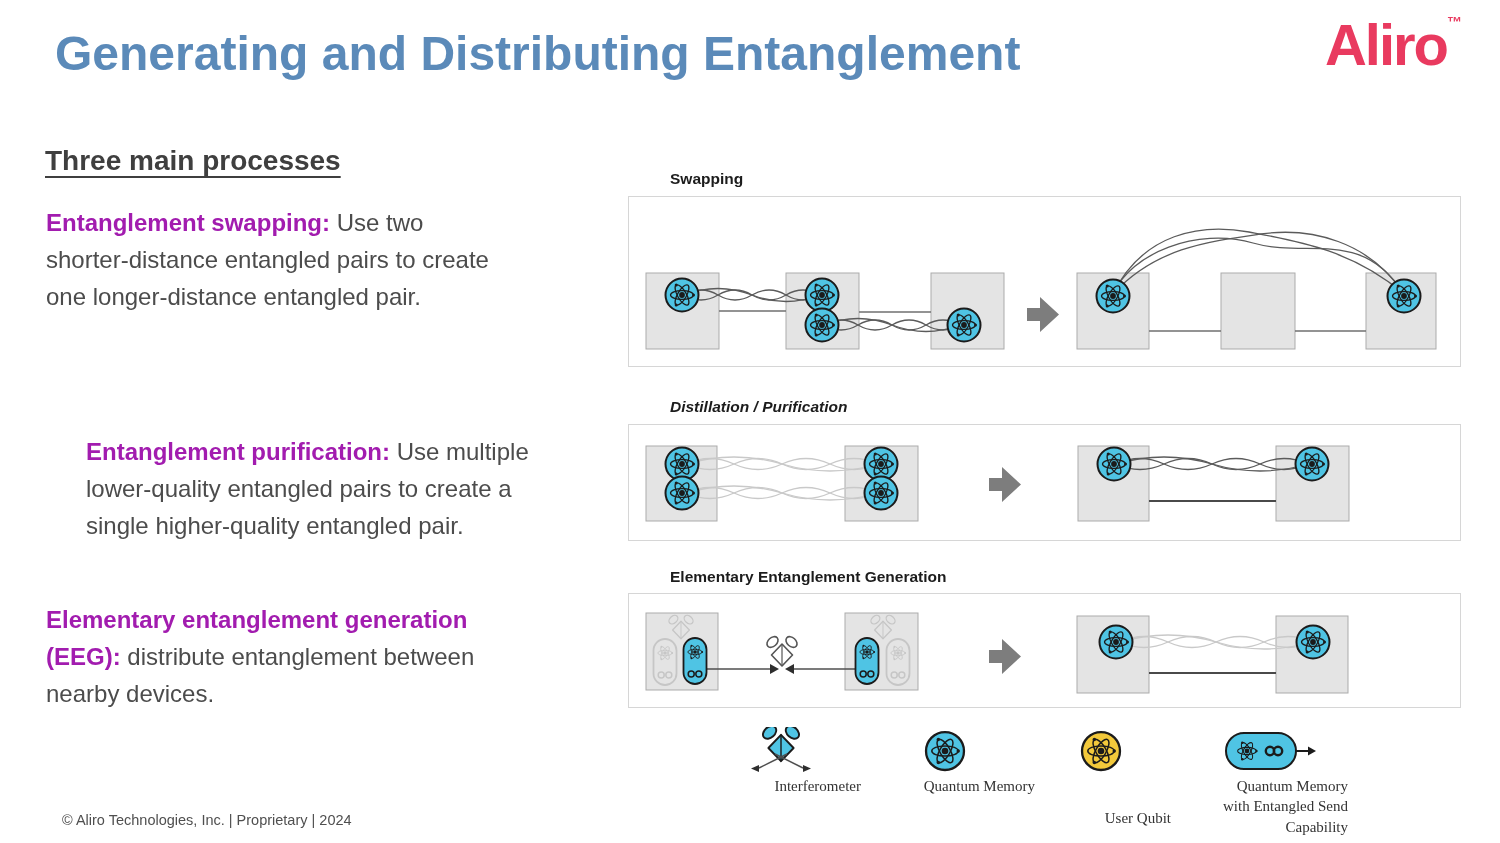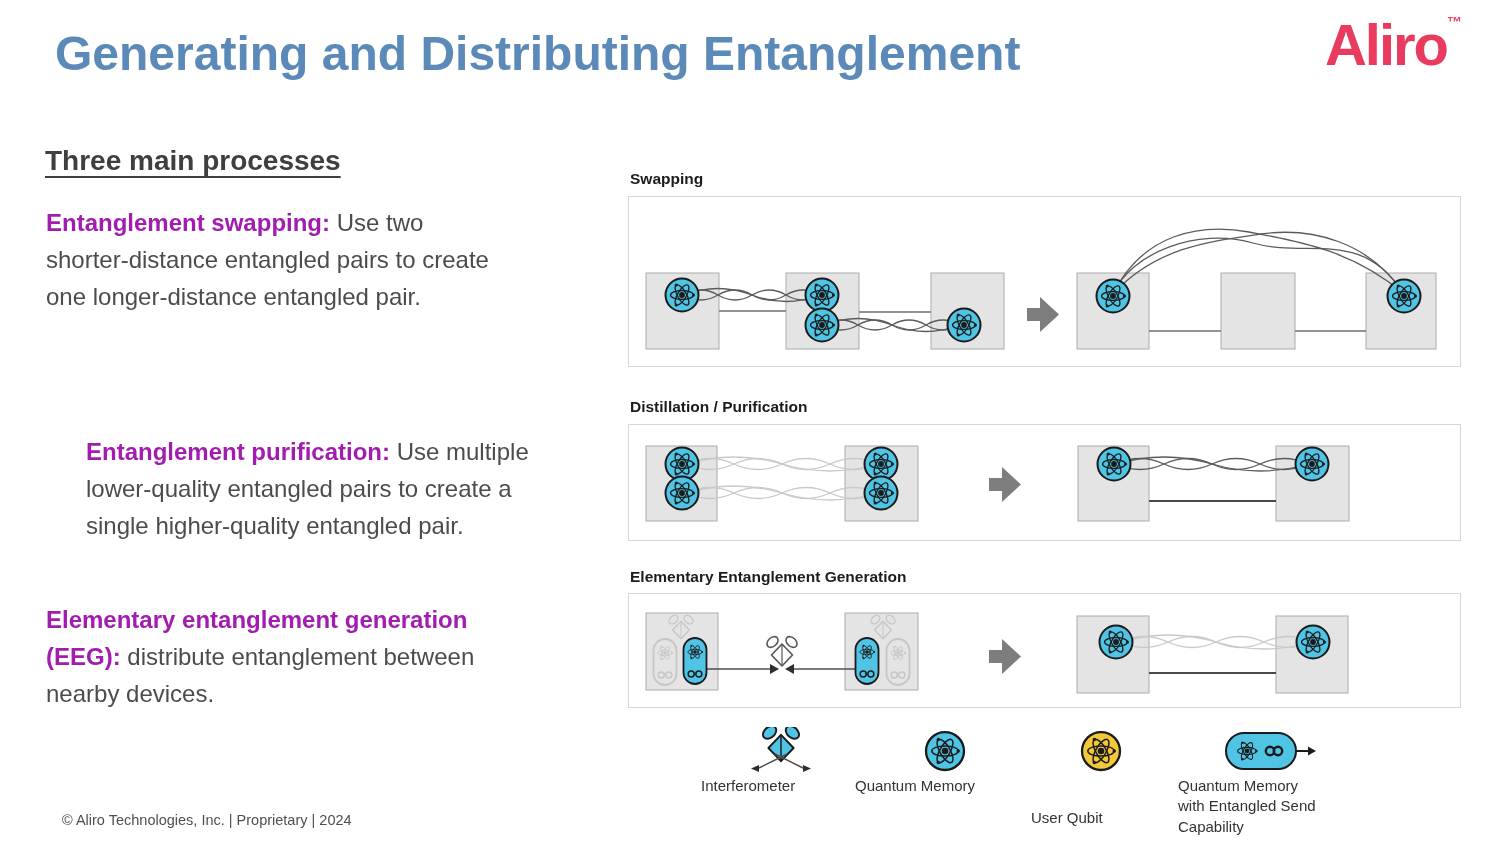--- a/index.html
+++ b/index.html
@@ -21,23 +21,23 @@
   .lede-heading{
     position:absolute;left:45px;top:121px;font-size:28px;font-weight:bold;color:#3f3f3f;
     text-decoration:underline;text-decoration-thickness:2px;text-underline-offset:6px;margin-top:24px;
   }
   .proc{position:absolute;left:46px;font-size:24px;line-height:37px;color:#4c4c4c;white-space:pre-line;}
   .proc b{color:#a21caf;}
   .p1{top:204px;width:540px;}
   .p2{top:433px;width:540px;margin-left:40px;}
   .p3{top:601px;width:540px;}
   
-  .sec-label{position:absolute;font-size:15.5px;font-weight:bold;color:#1c1c1c;}
+  .sec-label{position:absolute;font-size:15.5px;font-weight:bold;color:#1c1c1c;margin-left:40px;}
   .lab1{left:630px;top:170px;}
-  .lab2{left:630px;top:398px;}
+  .lab2{left:630px;top:398px;font-style:italic;}
   .lab3{left:630px;top:568px;}
   svg.panel{position:absolute;background:#ffffff;border:1px solid #d6d6d6;}
   .pan1{left:628px;top:196px;}
   .pan2{left:628px;top:424px;}
   .pan3{left:628px;top:593px;}
   
   .box{fill:#e4e4e4;stroke:#ababab;stroke-width:1;}
   .braid-d{fill:none;stroke:#5b5b5b;stroke-width:1.3;}
   .braid-l{fill:none;stroke:#c9c9c9;stroke-width:1.3;}
   .conn{stroke:#6f6f6f;stroke-width:1.5;}
@@ -45,22 +45,22 @@
   .bigarrow{fill:#7d7d7d;}
   .beam{stroke:#4f4f4f;stroke-width:1.5;}
   .beamhead{fill:#2e2e2e;}
   use.cyan{--f:#4fc4e4;--s:#1b1b1b;}
   use.faded{--f:transparent;--s:#c6c6c6;}
   use.active{--f:#ffffff;--s:#555555;}
   use.yellow{--f:#f3c93b;--s:#1b1b1b;}
   
   .legend-icon{position:absolute;}
   .legend-label{
-    position:absolute;top:776px;font-size:15px;color:#333333;text-align:left;
-    line-height:1.35;white-space:pre-line;
+    position:absolute;top:776px;font-size:15px;color:#333333;text-align:right;
+    line-height:1.35;white-space:pre-line;font-family:Liberation Serif, serif;
   }
   .ll1{left:701px;width:160px;}
   .ll2{left:855px;width:180px;}
   .ll3{left:1031px;width:140px;margin-top:32px;}
   .ll4{left:1178px;width:170px;}
   
   .footer{position:absolute;left:62px;top:812px;font-size:14.5px;color:#4f4f4f;}
 </style>
 </head>
 <body>

